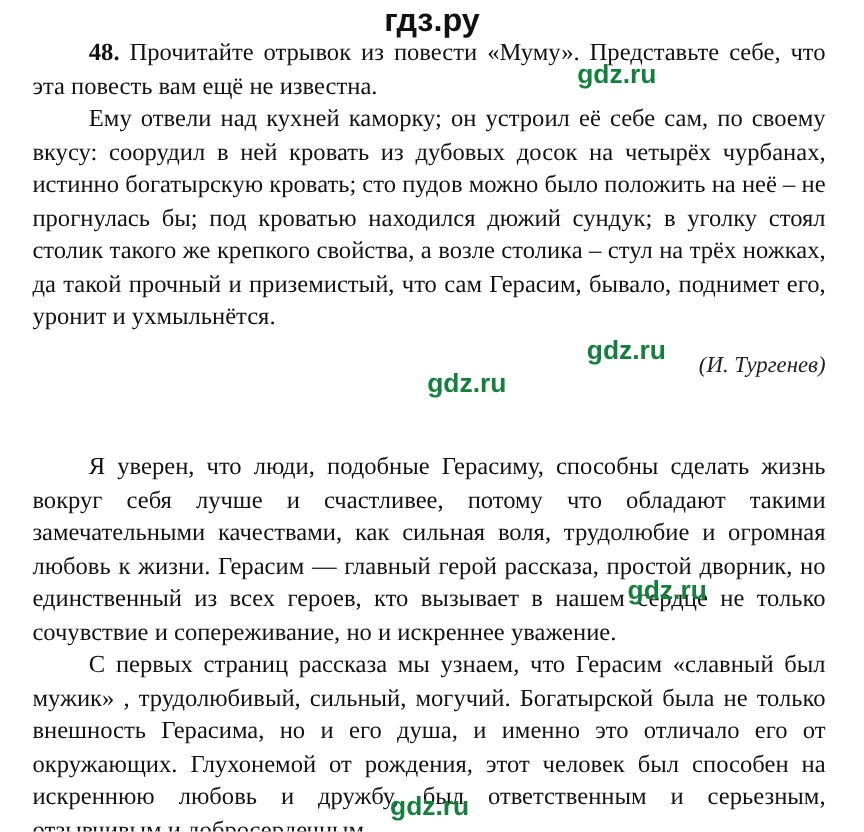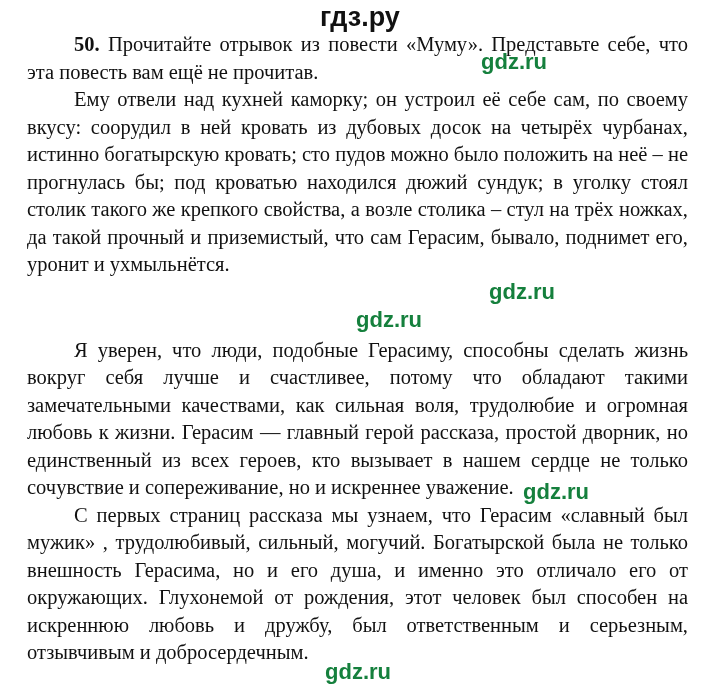--- a/index.html
+++ b/index.html
@@ -67,22 +67,23 @@
     .wm-3 { left: 356px; top: 308px; }
     .wm-4 { left: 523px; top: 480px; }
     .wm-5 { left: 325px; top: 660px; }
   </style>
 </head>
 <body>
 
 <div class="site-title">гдз.ру</div>
 
 <div class="page">
-  <p class="para"><span class="num">50.</span> <span>Прочитайте отрывок из повести «Муму». Представьте себе, что эта повесть вам ещё не прочитав.</span></p>
+  <p class="para"><span class="num">48.</span> <span>Прочитайте отрывок из повести «Муму». Представьте себе, что эта повесть вам ещё не известна.</span></p>
   <p class="para">Ему отвели над кухней каморку; он устроил её себе сам, по своему вкусу: соорудил в ней кровать из дубовых досок на четырёх чурбанах, истинно богатырскую кровать; сто пудов можно было положить на неё – не прогнулась бы; под кроватью находился дюжий сундук; в уголку стоял столик такого же крепкого свойства, а возле столика – стул на трёх ножках, да такой прочный и приземистый, что сам Герасим, бывало, поднимет его, уронит и ухмыльнётся.</p>
+  <div class="author">(И. Тургенев)</div>
 
   <div class="answer">
     <p class="para">Я уверен, что люди, подобные Герасиму, способны сделать жизнь вокруг себя лучше и счастливее, потому что обладают такими замечательными качествами, как сильная воля, трудолюбие и огромная любовь к жизни. Герасим — главный герой рассказа, простой дворник, но единственный из всех героев, кто вызывает в нашем сердце не только сочувствие и сопереживание, но и искреннее уважение.</p>
     <p class="para">С первых страниц рассказа мы узнаем, что Герасим «славный был мужик» , трудолюбивый, сильный, могучий. Богатырской была не только внешность Герасима, но и его душа, и именно это отличало его от окружающих. Глухонемой от рождения, этот человек был способен на искреннюю любовь и дружбу, был ответственным и серьезным, отзывчивым и добросердечным.</p>
   </div>
 </div>
 
 <div class="wm wm-1">gdz.ru</div>
 <div class="wm wm-2">gdz.ru</div>
 <div class="wm wm-3">gdz.ru</div>

